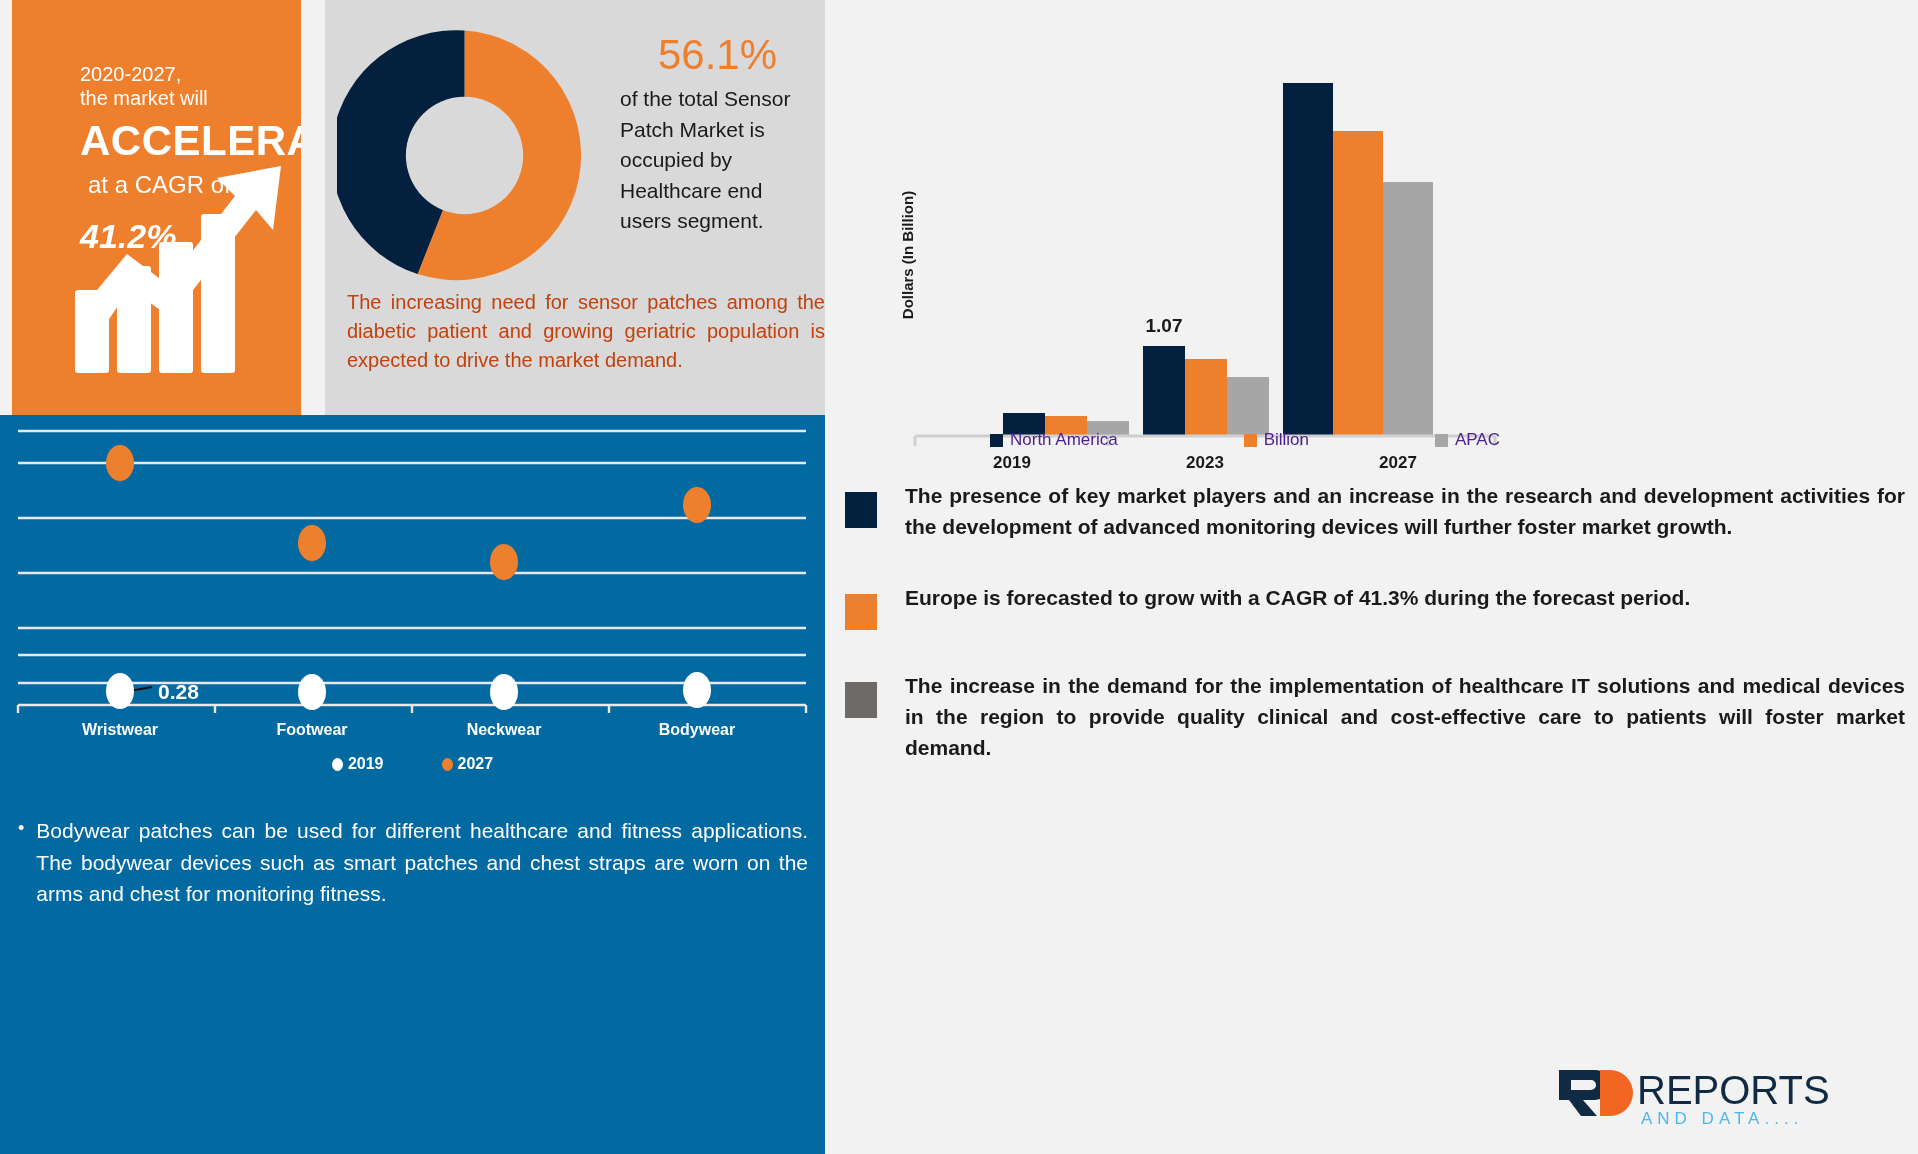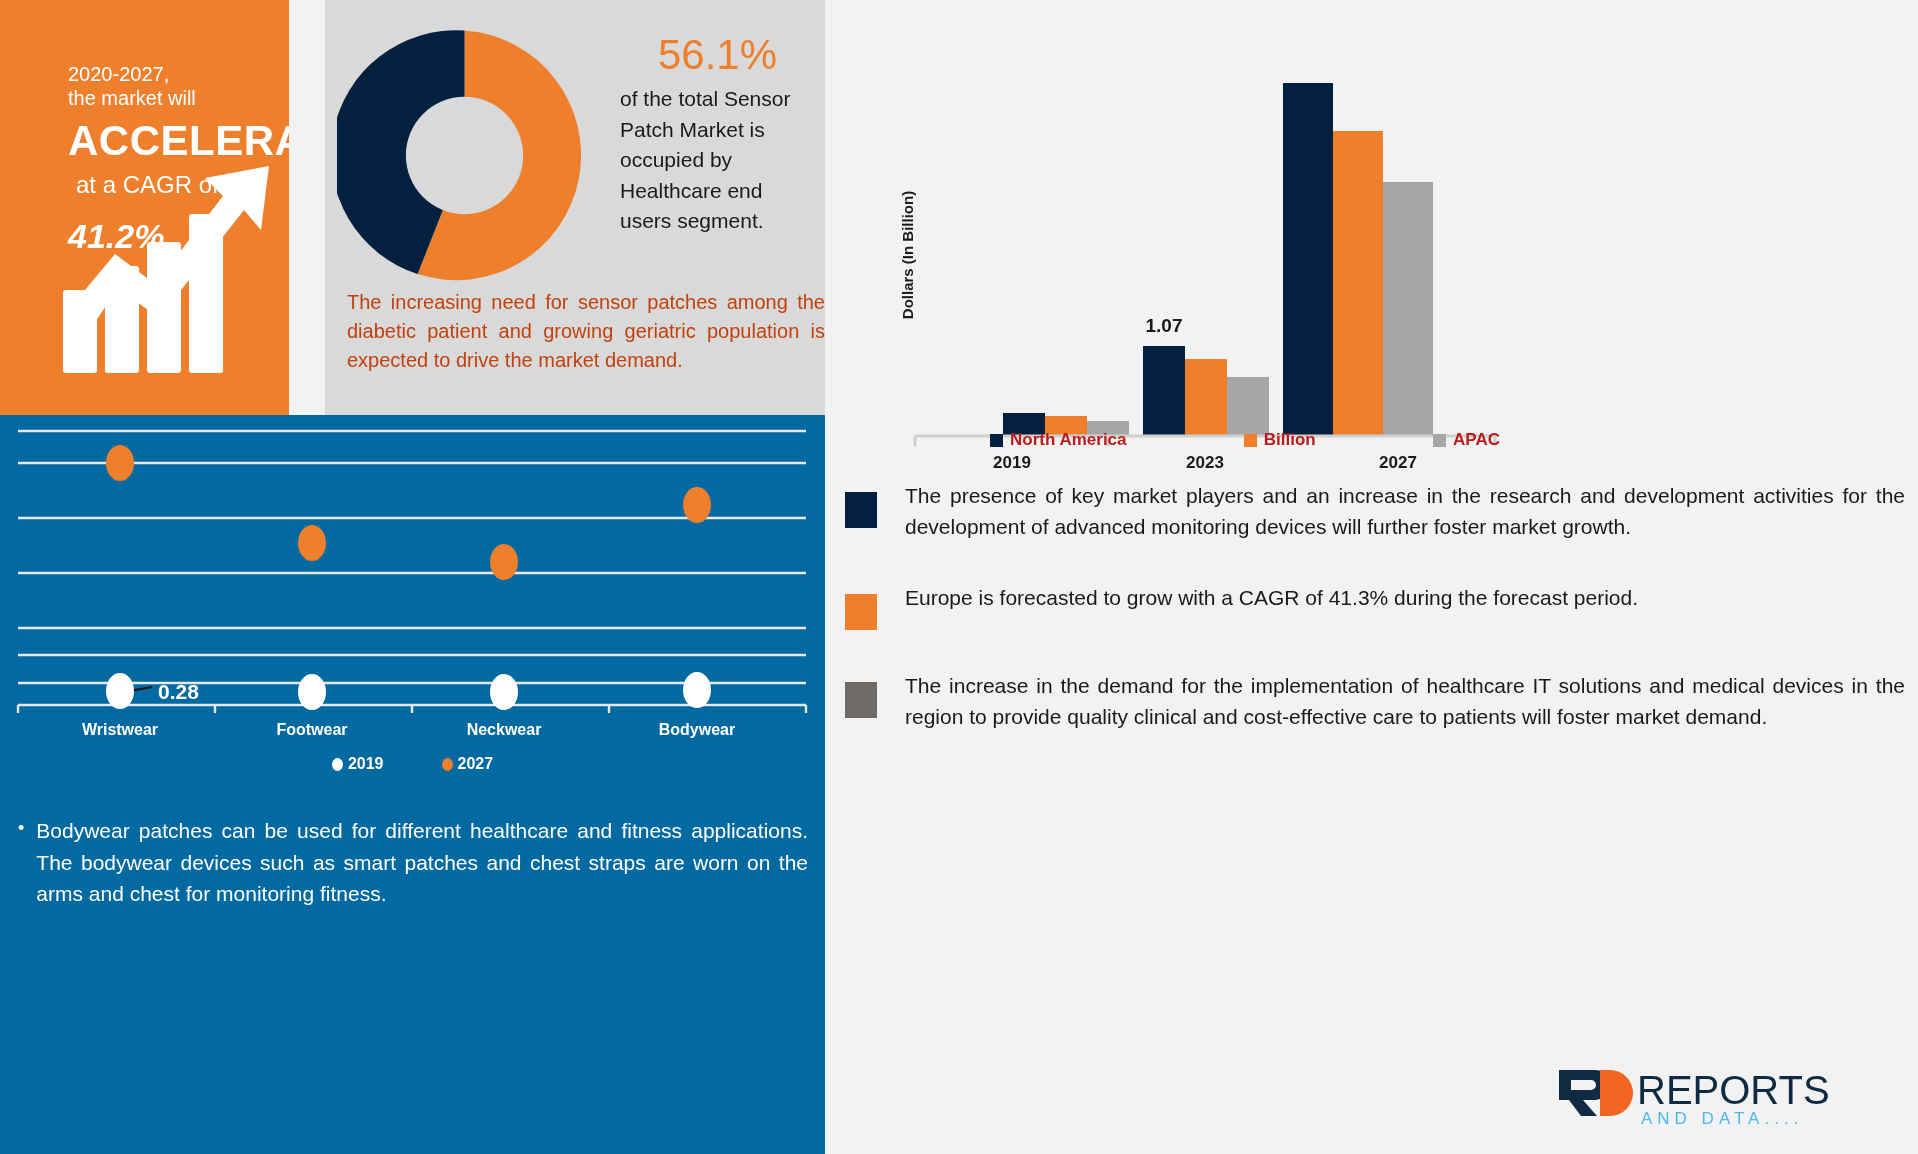--- a/index.html
+++ b/index.html
@@ -7,21 +7,21 @@
     width: 1918px; height: 1154px;
     font-family: "Liberation Sans", sans-serif;
     background: #f2f2f2;
     overflow: hidden;
     position: relative;
   }
   .root { position: relative; width: 1918px; height: 1154px; }
 
   
   .panel-cagr {
-    position: absolute; left: 0; top: 0; width: 289px; height: 415px;
+    position: absolute; left: 12px; top: 0; width: 289px; height: 415px;
     background: #ee7f2d; color: #fff; overflow: hidden;
   }
   .cagr-text { position: absolute; left: 68px; top: 62px; width: 250px; line-height: 1.22; }
   .cagr-years { font-size: 20px; font-weight: 400; }
   .cagr-sub   { font-size: 20px; font-weight: 400; }
   .cagr-big   { font-size: 42px; font-weight: 700; letter-spacing: .5px; margin: 4px 0 4px; }
   .cagr-at    { font-size: 24px; font-weight: 400; margin-left: 8px; }
   .cagr-pct   { font-size: 34px; font-weight: 700; margin-top: 17px; font-style: italic; }
   .cagr-icon  { position: absolute; left: 55px; top: 158px; width: 225px; height: 215px; }
 
@@ -63,24 +63,24 @@
   
   .panel-right {
     position: absolute; left: 825px; top: 0; width: 1093px; height: 1154px;
     background: #f2f2f2;
   }
   .barchart { position: absolute; left: 60px; top: 40px; width: 640px; height: 430px; }
   .bar-legend {
     position: absolute; left: 165px; top: 430px; width: 510px;
     display: flex; justify-content: space-between; align-items: center;
   }
-  .bl-item { display: flex; align-items: center; gap: 7px; font-size: 17px; font-weight: 700; color: #b91c1c; }
+  .bl-item { display: flex; align-items: center; gap: 7px; font-size: 17px; font-weight: 400; color: #4c1d95; }
   .bl-swatch { width: 13px; height: 13px; display: inline-block; }
 
-  .insights { position: absolute; left: 20px; top: 480px; width: 1060px; }
+  .insights { position: absolute; left: 20px; top: 480px; width: 1060px; font-weight: bold; }
   .insight { display: flex; gap: 28px; margin-bottom: 40px; }
   .ins-swatch { flex: 0 0 auto; width: 32px; height: 36px; margin-top: 12px; }
   .ins-text {
     font-size: 21px; line-height: 1.48; color: #1a1a1a;
     text-align: justify; text-align-last: left; width: 1000px;
   }
   .logo { position: absolute; left: 730px; top: 1060px; width: 300px; height: 70px; }
 </style>
 </head>
 <body>

